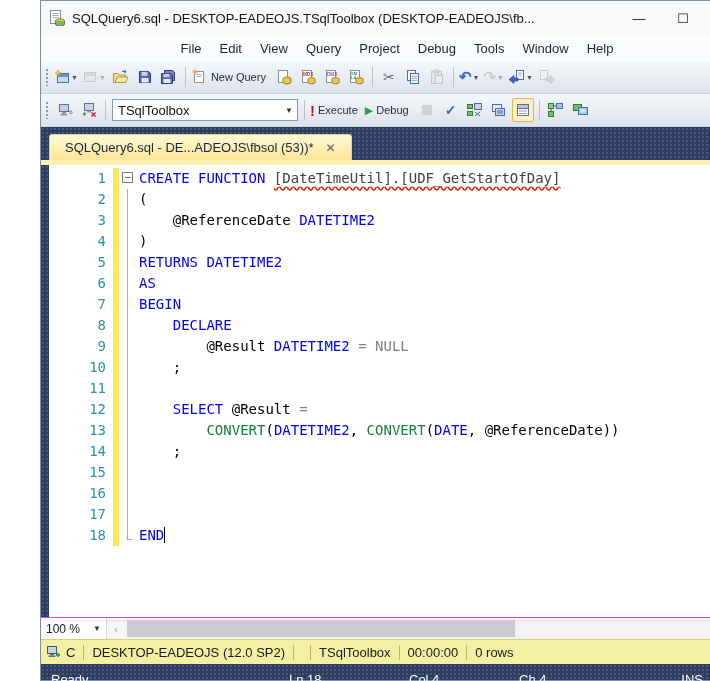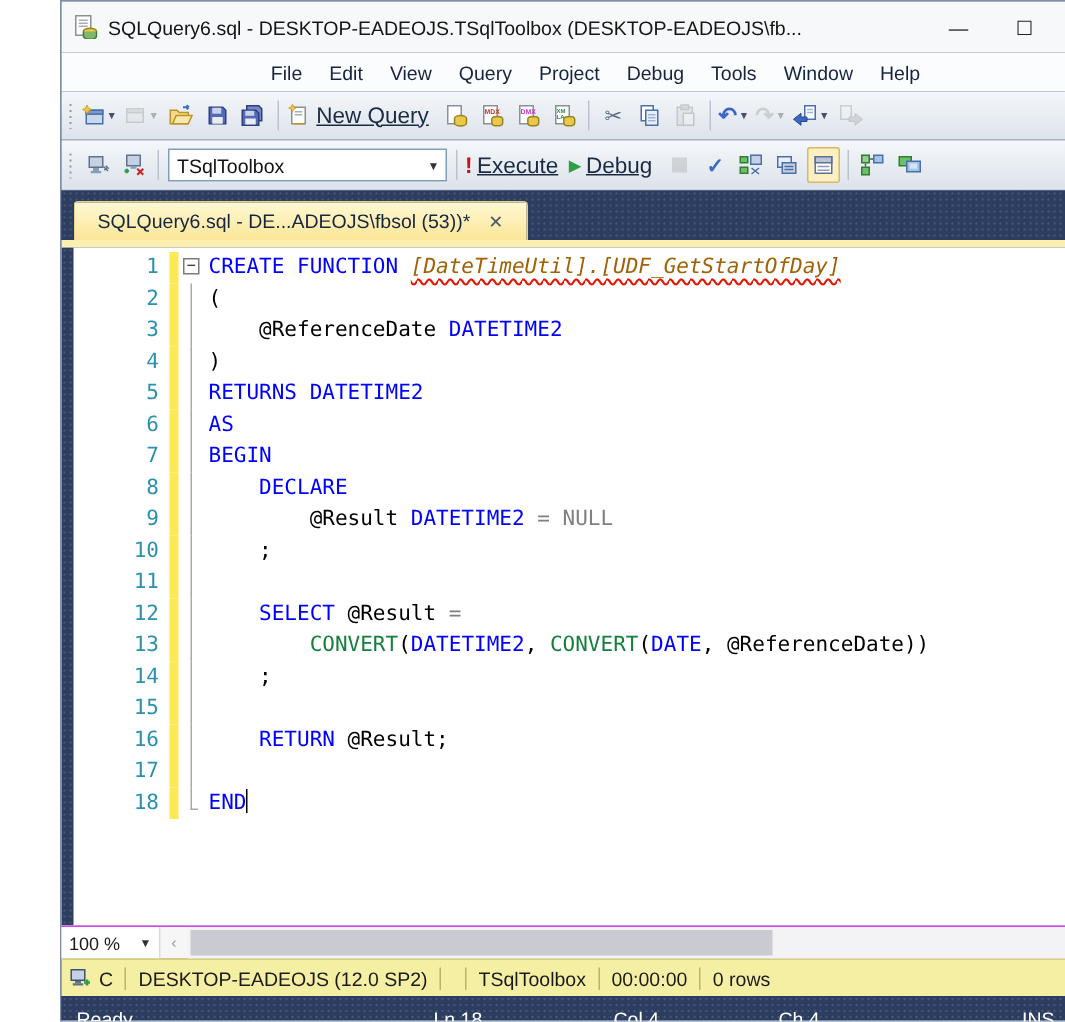--- a/index.html
+++ b/index.html
@@ -27,21 +27,21 @@
   
   .toolbar { height:33px; background:linear-gradient(#F4F7FA,#DDE3EB);
              border-bottom:1px solid #CBD4DF; display:flex; align-items:center;
              flex:0 0 auto; position:relative; padding-left:2px; }
   .grip { width:4px; height:18px; margin:0 4px 0 2px;
           background-image:radial-gradient(#8B9BAD 1px, transparent 1px);
           background-size:4px 4px; }
   .tbtn { height:24px; min-width:22px; display:flex; align-items:center;
           justify-content:center; margin:0 1px; border-radius:2px; }
   .tsep { width:1px; height:20px; background:#B9C3D0; margin:0 4px; }
-  .tlabel { font-size:15px; color:#1B2B44; margin:0 5px 0 3px; white-space:nowrap;text-decoration:underline; }
+  .tlabel { font-size:11px; color:#1B2B44; margin:0 5px 0 3px; white-space:nowrap; }
   .chev { font-size:7px; color:#44506A; margin:0 2px 0 1px; }
   .dis { opacity:.4; filter:grayscale(1); }
   .overflow { position:absolute; right:3px; top:3px; width:14px; display:flex;
               flex-direction:column; align-items:center; color:#44506A; }
   .overflow .dots { font-size:7px; letter-spacing:1px; }
   .overflow .bar { width:9px; height:1px; background:#44506A; margin:2px 0 1px; }
   .overflow .tri { font-size:7px; }
   .combo { width:186px; height:22px; background:#fff; border:1px solid #7F9DB9;
            display:flex; align-items:center; font-size:13px; color:#111;
            padding-left:5px; margin:0 2px; }
@@ -76,22 +76,22 @@
               margin:4px auto 0; line-height:9px; text-align:center; font-size:10px; color:#333; }
   .fold-line { position:absolute; left:8px; top:0; bottom:0; width:1px; background:#A9A9A9; }
   .fold-end { position:absolute; left:8px; top:0; height:15px; width:1px; background:#A9A9A9; }
   .fold-end::after { content:""; position:absolute; bottom:0; left:0; width:5px; height:1px;
                      background:#A9A9A9; }
   .codecell { white-space:pre; line-height:21px; padding-left:3px; color:#000; }
   .tok-kw { color:#0000FF; }
   .tok-fn { color:#15803d; }
   .tok-gy { color:#808080; }
   .tok-pl { color:#000000; }
-  .tok-er { color:#a16207; text-decoration:underline wavy #E51400;
-            text-decoration-skip-ink:none; text-underline-offset:3px;font-style:italic; }
+  .tok-er { color:#404040; text-decoration:underline wavy #E51400;
+            text-decoration-skip-ink:none; text-underline-offset:3px; }
   .caret { display:inline-block; width:1px; height:16px; background:#000;
            vertical-align:-3px; }
 
   
   .vscroll { width:17px; flex:0 0 auto; background:#E9EAEE; border-left:1px solid #D8DADF;
              display:flex; flex-direction:column; }
   .split-btn { height:18px; margin:1px; background:#E4EAF3; border:1px solid #8C9CB4;
                display:flex; align-items:center; justify-content:center; }
   .varrow { height:15px; display:flex; align-items:center; justify-content:center;
             color:#8A8D94; font-size:9px; }
@@ -501,21 +501,20 @@
             <div class="fold-line"></div>
           </div>
           <span class="codecell"></span>
         </div>
         <div class="code-row">
           <span class="ln">16</span>
           <div class="chg"></div>
           <div class="foldc">
             <div class="fold-line"></div>
           </div>
-          <span class="codecell"><span class="tok-pl">    </span><span class="tok-kw">RETURN</span><span class="tok-pl"> @Result;</span></span>
         </div>
         <div class="code-row">
           <span class="ln">17</span>
           <div class="chg"></div>
           <div class="foldc">
             <div class="fold-line"></div>
           </div>
           <span class="codecell"></span>
         </div>
         <div class="code-row">

